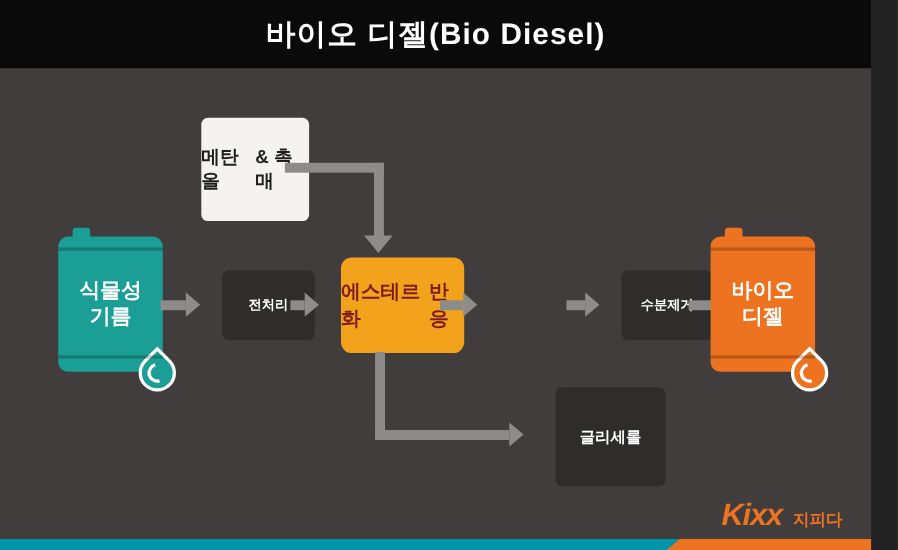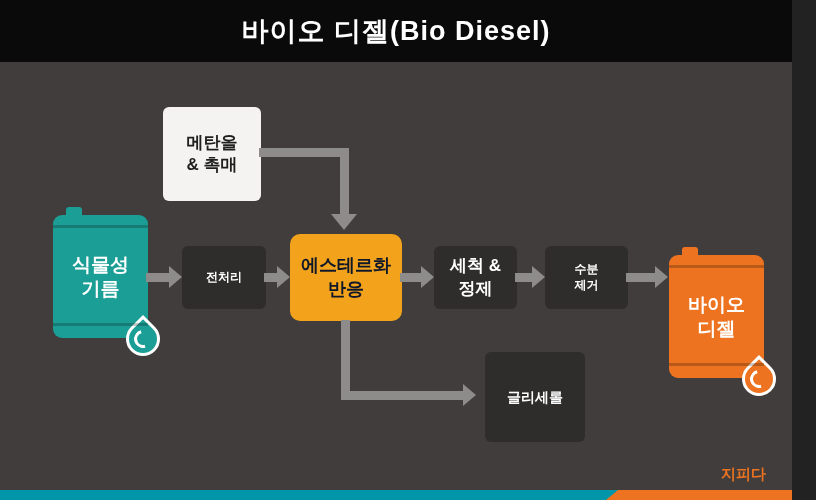--- a/index.html
+++ b/index.html
@@ -15,26 +15,26 @@
     position:absolute; top:0; left:0; right:0; height:62px;
     background:var(--header-bg,#0b0a0a);
     display:flex; align-items:center; justify-content:center;
   }
   .header .title {
     color:var(--title-text,#fff); font-size:27px; font-weight:900; letter-spacing:1px;
   }
 
   
   .node {
-    position:absolute; display:flex; flex-direction:column;
+    position:absolute; display:flex; flex-direction:row;
     align-items:center; justify-content:center; text-align:left;
-    font-weight:bold; line-height:1.3; border-radius:6px;
+    font-weight:bold; line-height:1.3; border-radius:6px;margin-left:20px;
   }
   .node.dark  { background:var(--box-dark,#2f2d2c); color:#fff; }
-  .node.amber { background:var(--amber,#f2a31b); color:#0f172a; border-radius:10px; }
+  .node.amber { background:var(--amber,#f2a31b); color:#7f1d1d; border-radius:10px; }
   .node.light { background:var(--panel-light,#f4f3f1); color:var(--panel-text,#1f1f1f); }
   .node span { display:block; }
 
   
   .shaft { position:absolute; background:var(--arrow,#8e8c8a); }
   .head-right {
     position:absolute; width:0; height:0;
     border-top:11px solid transparent; border-bottom:11px solid transparent;
     border-left:13px solid var(--arrow,#8e8c8a);
   }
@@ -130,53 +130,50 @@
   <div class="head-right" style="left:277px; top:266px;"></div>
 
   <div class="node amber" style="left:290px; top:234px; width:112px; height:87px; font-size:18px;">
     <span>에스테르화</span>
     <span>반응</span>
   </div>
 
   <div class="shaft" style="left:400px; top:273px; width:21px; height:9px;"></div>
   <div class="head-right" style="left:421px; top:266px;"></div>
 
-  <div class="node dark" style="left:434px; top:246px; width:83px; height:63px; font-size:17px;">
-    <span>세척 &amp;</span>
-    <span>정제</span>
-  </div>
 
   <div class="shaft" style="left:515px; top:273px; width:17px; height:9px;"></div>
   <div class="head-right" style="left:532px; top:266px;"></div>
 
   <div class="node dark" style="left:545px; top:246px; width:83px; height:63px; font-size:12px;">
     <span>수분</span>
     <span>제거</span>
   </div>
 
   <div class="shaft" style="left:626px; top:273px; width:29px; height:9px;"></div>
   <div class="head-right" style="left:655px; top:266px;"></div>
 
-  <div class="barrel orange" style="left:669px; top:215px;margin-top:40px;">
+  <div class="barrel orange" style="left:646px; top:215px;">
     <div class="cap"></div>
     <span>바이오</span>
     <span>디젤</span>
     <div class="drop orange">
       <div class="swoosh"></div>
     </div>
   </div>
 
   <div class="shaft" style="left:341px; top:320px; width:9px; height:76px;"></div>
   <div class="shaft" style="left:341px; top:391px; width:122px; height:9px;"></div>
   <div class="head-right" style="left:463px; top:384px;"></div>
 
   <div class="node dark" style="left:485px; top:352px; width:100px; height:90px; font-size:14px;">
     <span>글리세롤</span>
   </div>
 
   <div class="logo">
+    <span class="kixx">Kixx</span>
     <span class="kr">지피다</span>
   </div>
 
   <div class="stripe-orange"></div>
   <div class="stripe-teal"></div>
 
 </div>
 
 </body></html>

